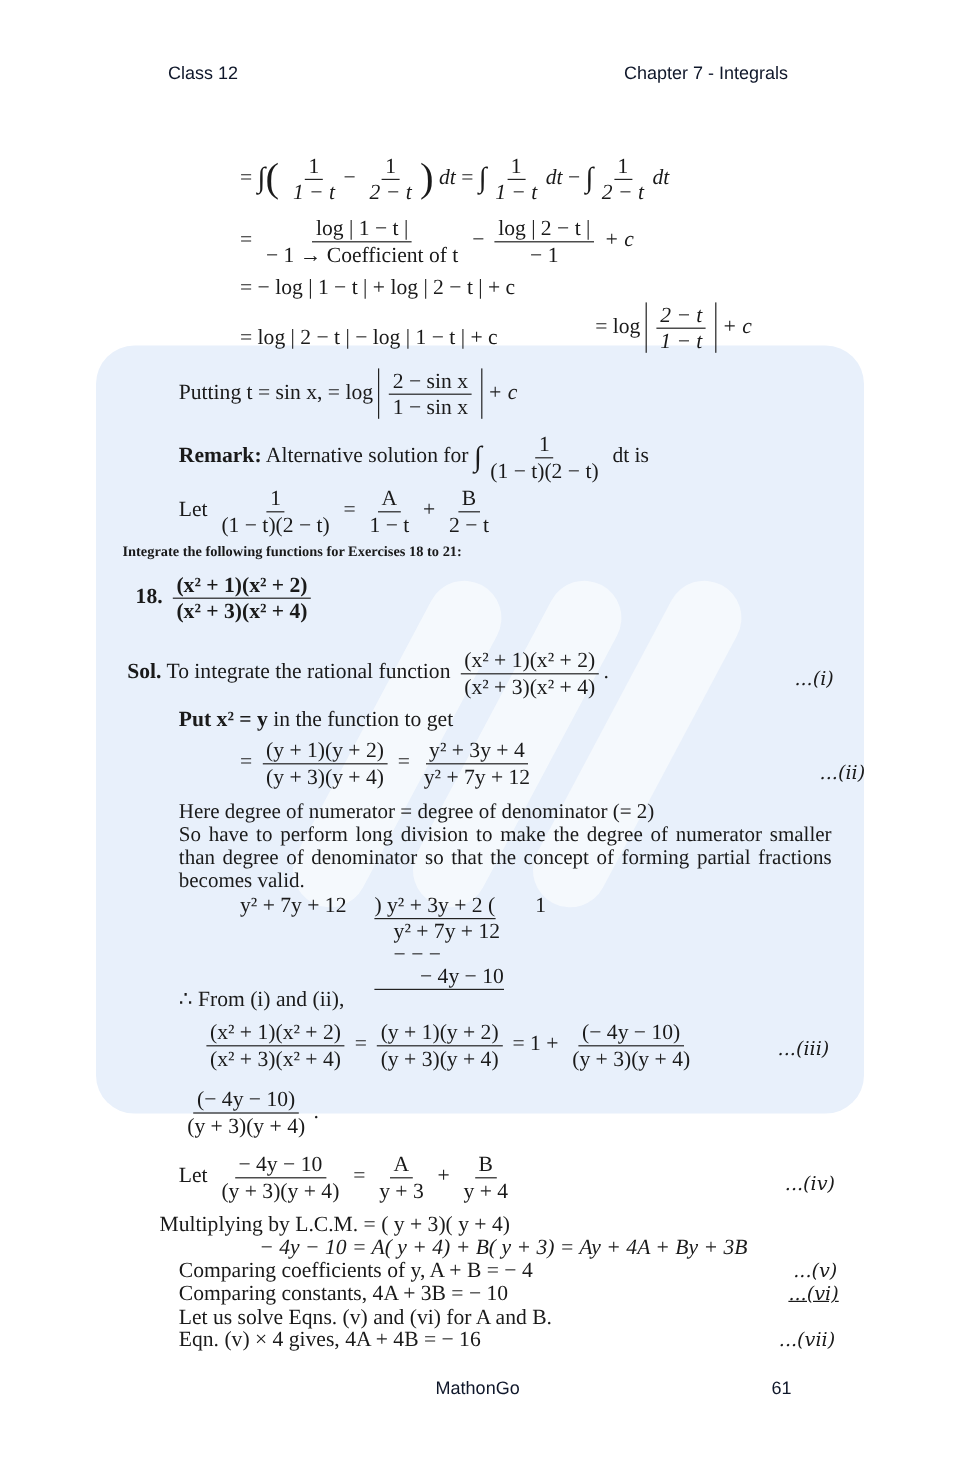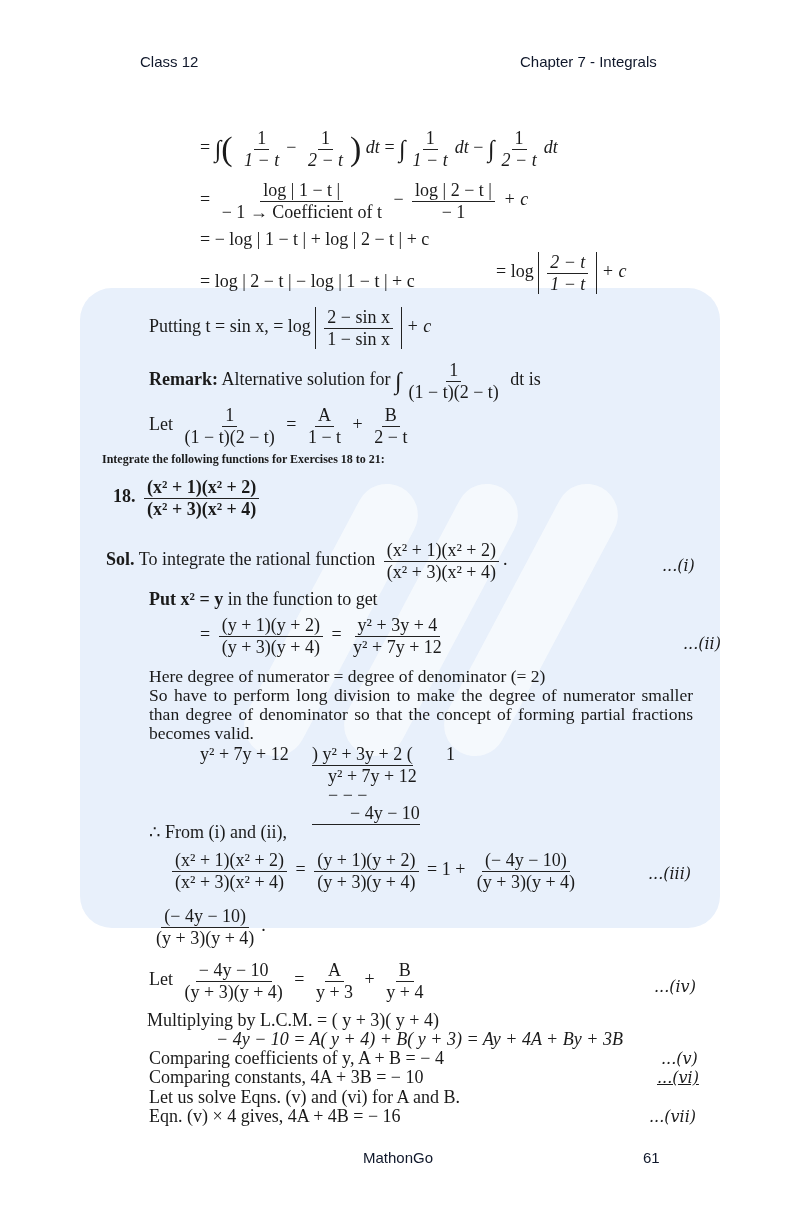--- a/index.html
+++ b/index.html
@@ -193,21 +193,21 @@
       <span>A</span>
       <span>y + 3</span>
     </span> +
   <span class="frac">
       <span>B</span>
       <span>y + 4</span>
     </span>
 </div>
 <div class="tag" style="left:654px;top:977px;">...(iv)</div>
 
-<div class="line m" style="left:147px;top:1011px;">Multiplying by L.C.M. = ( y + 3)( y + 4)</div>
+<div class="line m" style="left:133px;top:1011px;">Multiplying by L.C.M. = ( y + 3)( y + 4)</div>
 <div class="line m" style="left:216px;top:1030px;font-style:italic;">− 4y − 10 = A( y + 4) + B( y + 3)  = Ay + 4A + By + 3B</div>
 <div class="line m" style="left:149px;top:1049px;">Comparing coefficients of y,   A + B = − 4</div>
 <div class="tag" style="left:661px;top:1049px;">...(v)</div>
 <div class="line m" style="left:149px;top:1068px;">Comparing constants,   4A + 3B = − 10</div>
 <div class="tag" style="left:657px;top:1068px;text-decoration:underline;">...(vi)</div>
 <div class="line m" style="left:149px;top:1088px;">Let us solve Eqns. (v) and (vi) for A and B.</div>
 <div class="line m" style="left:149px;top:1107px;">Eqn. (v) × 4 gives,   4A + 4B = − 16</div>
 <div class="tag" style="left:649px;top:1107px;">...(vii)</div>
 
 <div class="hdr" style="left:363px;top:1149px;text-align:center;">MathonGo</div>

